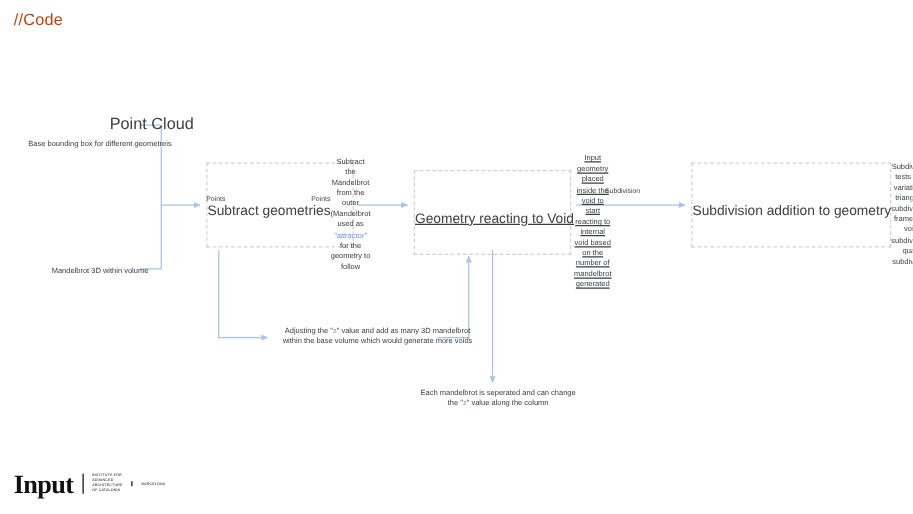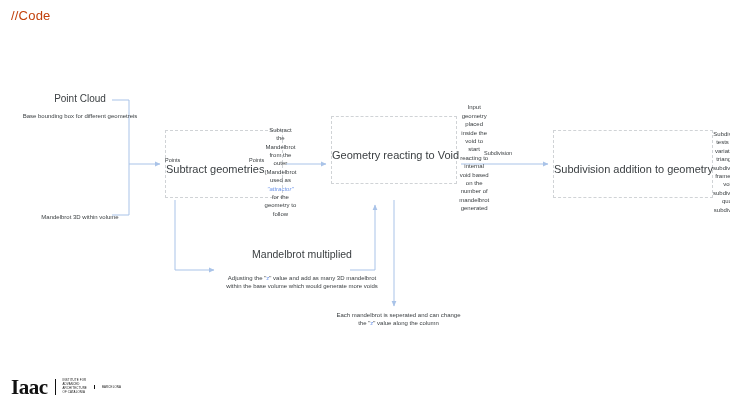--- a/index.html
+++ b/index.html
@@ -42,39 +42,39 @@
     text-align: center;
     line-height: 8.4px;
   }
 
   
   .input-group {
     position: absolute;
     width: 150px;
     text-align: center;
   }
-  .input-group .node-heading { font-size: 10px; }
+  .input-group .node-heading { font-size: 13px; text-align: right; }
   .input-group .node-body { margin-top: 7px; }
 
   #input-point-cloud { left: 5px; top: 92px; }
   #input-mandelbrot  { left: 5px; top: 206px; }
 
   
   .stage-box {
     position: absolute;
     border: 1px dashed #d0d3d6;
     box-sizing: border-box;
     display: flex;
     align-items: center;
     padding-top: 10px;
   }
   .stage-box .node-body { margin-top: 6px; }
 
   #box-subtract     { left: 165px; top: 130px; width: 118px; height: 68px; }
-  #box-void         { left: 331px; top: 116px; width: 126px; height: 68px; }
+  #box-void         { left: 331px; top: 136px; width: 126px; height: 68px; text-decoration: underline; }
   #box-subdivision  { left: 553px; top: 130px; width: 160px; height: 68px; }
 
   #box-subtract .node-body { width: 112px; }
   #box-void .node-body { width: 122px; }
   #box-subdivision .node-body { width: 148px; }
 
   
   #node-mandelbrot-multiplied {
     position: absolute;
     left: 222px;
@@ -207,30 +207,29 @@
 <div class="stage-box" id="box-subdivision">
   <div class="node-heading">Subdivision addition to geometry</div>
   <div class="node-body">Subdivision tests with variations, triangular subdivision, frame and void subdivision, quad subdivision</div>
 </div>
 
 <div class="edge-label" id="label-points-left">Points</div>
 <div class="edge-label" id="label-points-right">Points</div>
 <div class="edge-label" id="label-subdivision">Subdivision</div>
 
 <div id="node-mandelbrot-multiplied">
-  <div class="node-heading">Mandelbrot multiplied</div>
   <div class="node-body"><span>Adjusting the "</span><span class="accent-var">z</span><span>" value and add as many 3D mandelbrot within the base volume which would generate more voids</span></div>
 </div>
 
 <div id="note-column">
   <div class="node-body"><span>Each mandelbrot is seperated and can change the "</span><span class="accent-var">z</span><span>" value along the column</span></div>
 </div>
 
 <div id="footer-logo">
-  <div id="logo-wordmark">Iaac</div>
+  <div id="logo-wordmark">Input</div>
   <div id="logo-tagline">
       <div>institute for</div>
       <div>advanced</div>
       <div>architecture</div>
       <div>of catalonia</div>
     </div>
   <div id="logo-city">BARCELONA</div>
 </div>
 
 </body></html>

